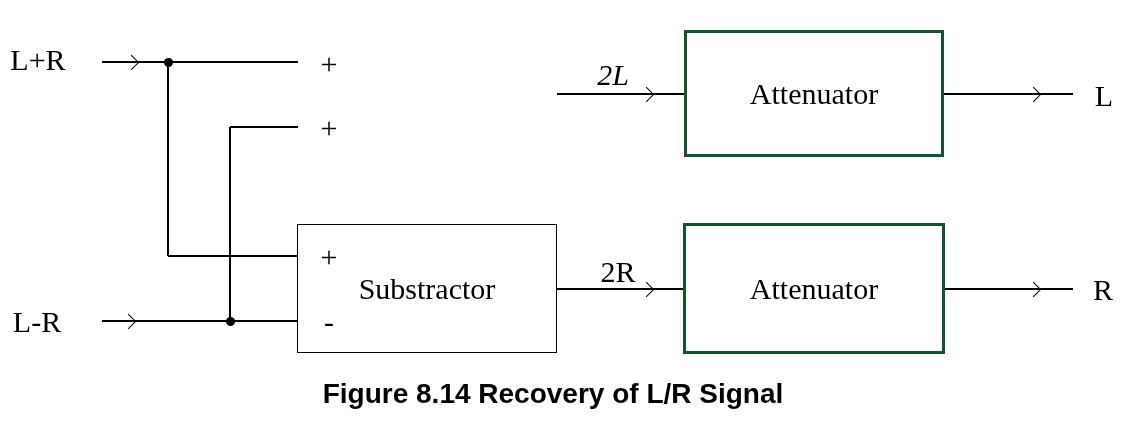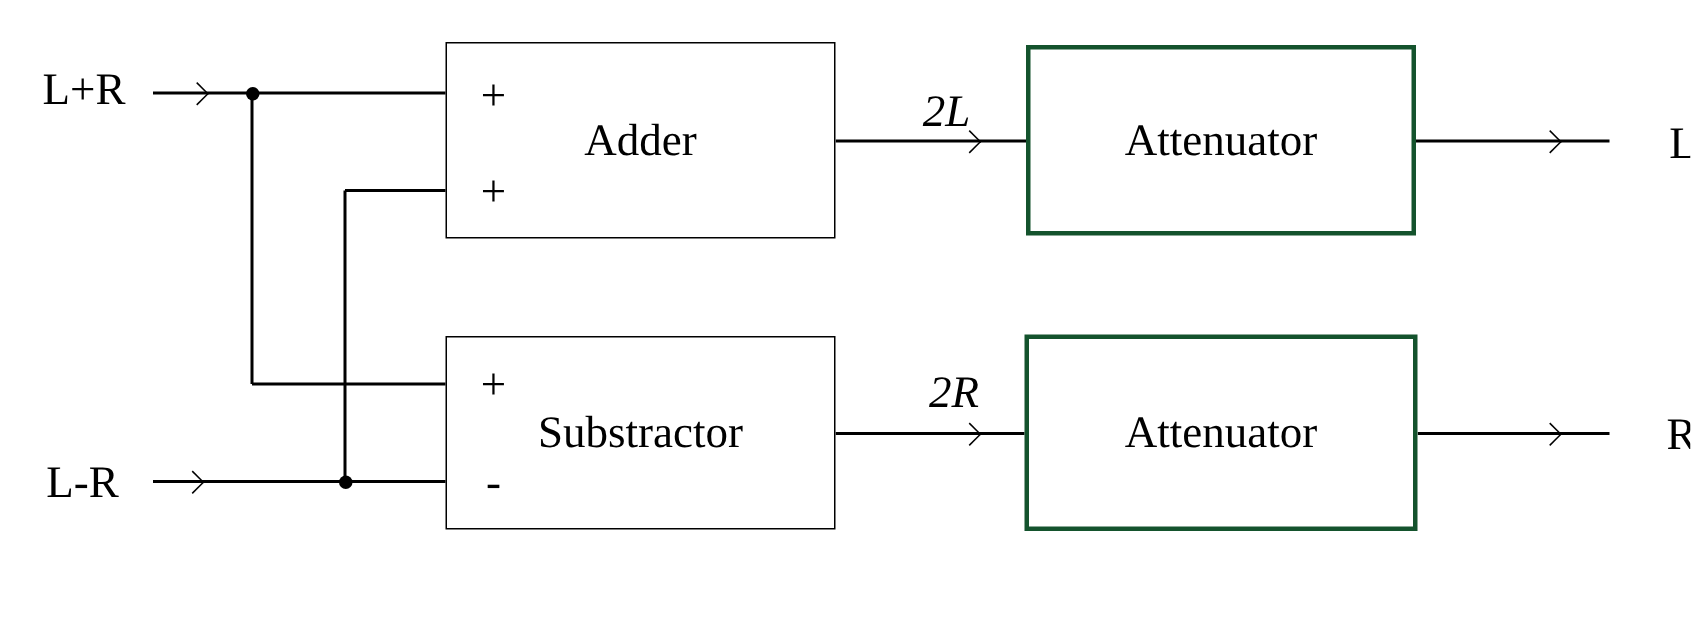--- a/index.html
+++ b/index.html
@@ -40,21 +40,20 @@
     border-top: 1.5px solid #000;
     border-right: 1.5px solid #000;
     transform: rotate(45deg);
   }
   .lbl {
     position: absolute;
     font-size: 30px;
     line-height: 1;
     white-space: nowrap;
     transform: translate(-50%, -50%);
-    margin-left: 18px;
   }
   .port {
     position: absolute;
     font-size: 30px;
     line-height: 1;
     transform: translate(-50%, -50%);
   }
   .caption {
     position: absolute;
     font-family: "Liberation Sans", sans-serif;
@@ -87,37 +86,35 @@
   <div class="dot" style="left:163.5px; top:57.5px;"></div>
   <div class="dot" style="left:225.5px; top:316.5px;"></div>
 
   <div class="chev" style="left:126px;  top:57px;"></div>
   <div class="chev" style="left:123px;  top:316px;"></div>
   <div class="chev" style="left:641px;  top:89px;"></div>
   <div class="chev" style="left:641px;  top:284px;"></div>
   <div class="chev" style="left:1028px; top:89px;"></div>
   <div class="chev" style="left:1028px; top:284px;"></div>
 
-  <div class="blk thin" style="left:297px; top:28px; width:260px; height:131px;">
-    <span class="blk-label">Adder</span>
-  </div>
   <div class="blk thin" style="left:297px; top:224px; width:260px; height:129px;">
     <span class="blk-label">Substractor</span>
   </div>
   <div class="blk thick" style="left:684px; top:30px; width:260px; height:127px;">
     <span class="blk-label">Attenuator</span>
   </div>
   <div class="blk thick" style="left:683px; top:223px; width:262px; height:131px;">
     <span class="blk-label">Attenuator</span>
   </div>
 
   <span class="port" style="left:329px; top:64px;">+</span>
   <span class="port" style="left:329px; top:128px;">+</span>
   <span class="port" style="left:329px; top:257px;">+</span>
   <span class="port" style="left:329px; top:322px;">-</span>
 
   <span class="lbl" style="left:613px;  top:75px;font-style:italic;">2L</span>
-  <span class="lbl" style="left:618px;  top:262px;font-style:italic;">2R</span>
+  <span class="lbl" style="left:618px;  top:272px;">2R</span>
   <span class="lbl" style="left:1104px; top:96px;">L</span>
   <span class="lbl" style="left:1103px; top:290px;">R</span>
 
+  <div class="caption" style="left:553px; top:394px;">Figure 8.14 Recovery of L/R Signal</div>
 
 </div>
 
 </body></html>

